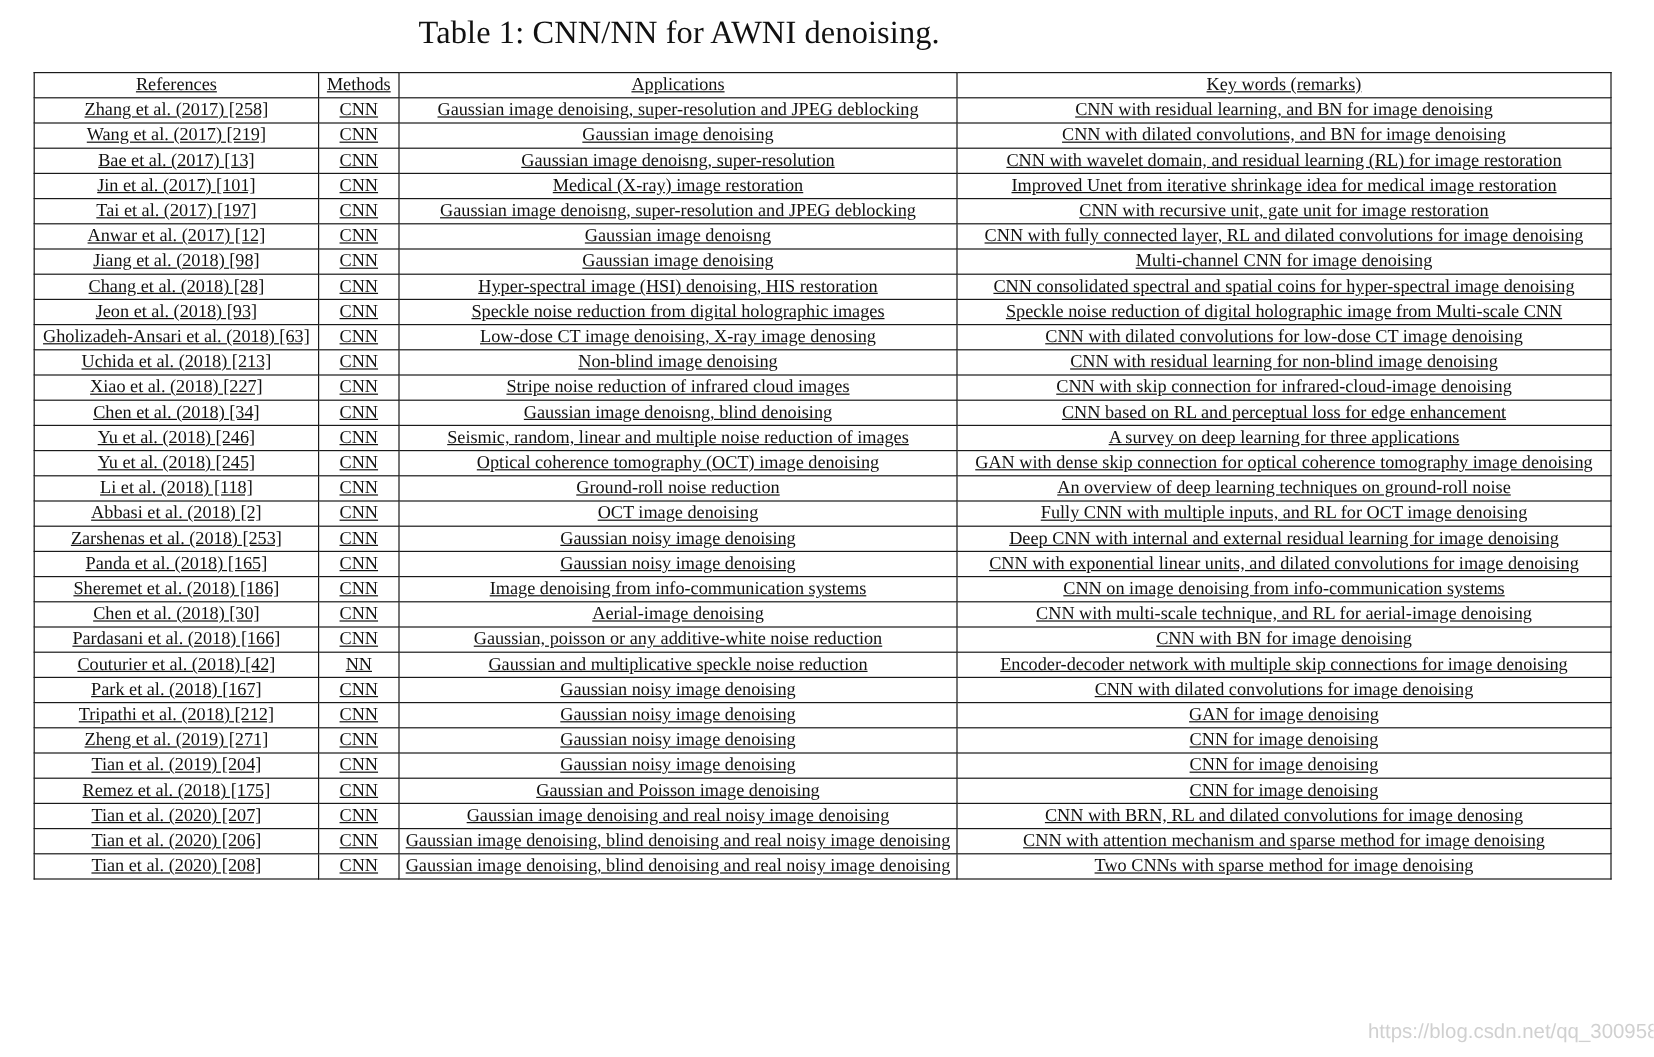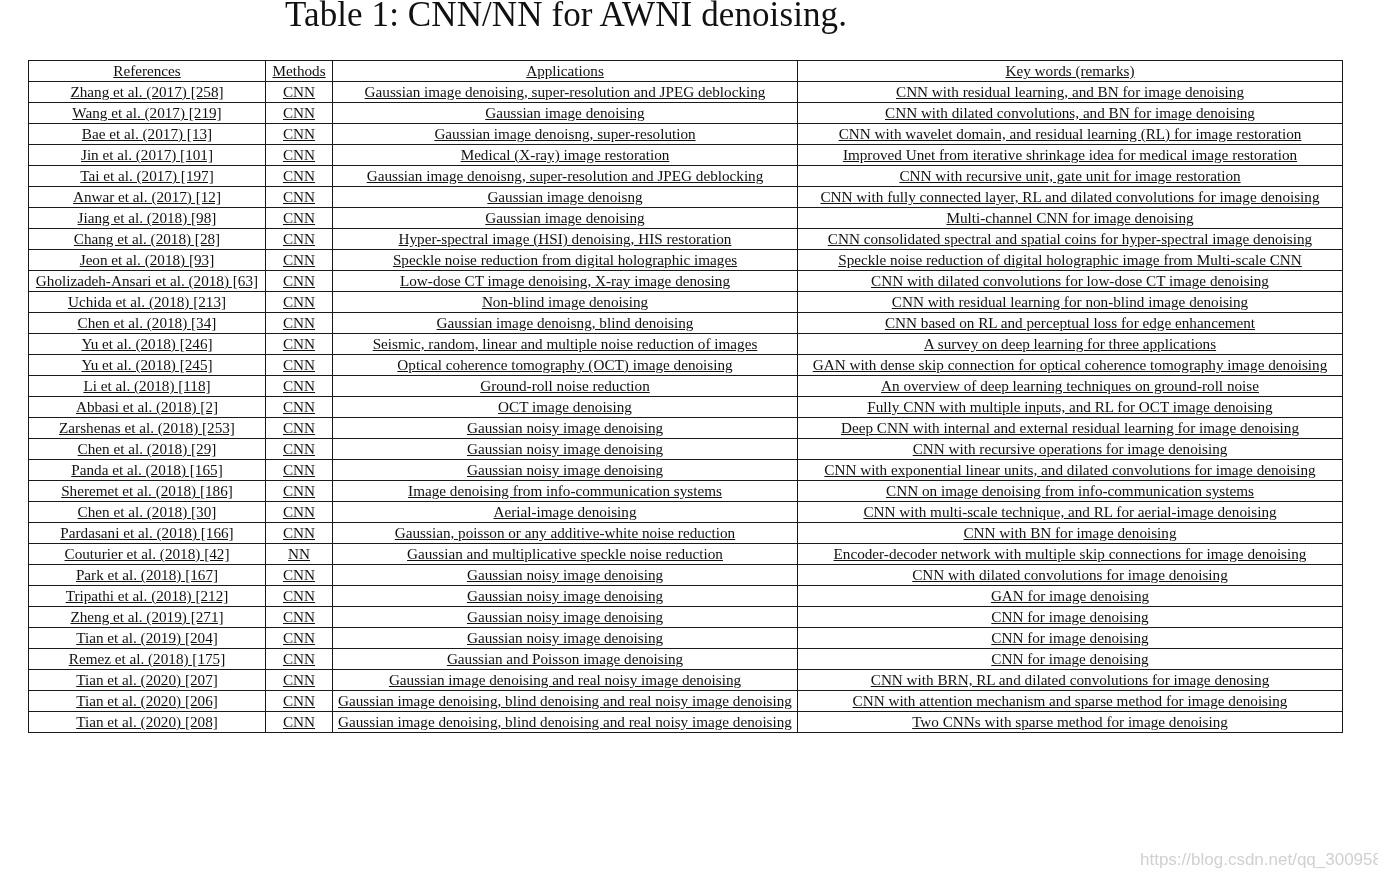--- a/index.html
+++ b/index.html
@@ -14,23 +14,23 @@
       overflow: hidden;
       font-family: "Liberation Serif", "DejaVu Serif", serif;
       color: #111111;
     }
     .caption {
       position: absolute;
       left: 0;
       top: 0;
       width: 1132px;
       text-align: center;
-      font-size: 35px;
+      font-size: 27px;
       line-height: 30px;
-      padding-top: 0px;
+      padding-top: 12px;
       letter-spacing: 0.1px;
     }
     table.awni {
       position: absolute;
       left: 28px;
       top: 60px;
       width: 1314px;
       border-collapse: collapse;
       table-layout: fixed;
       font-size: 15.2px;
@@ -145,20 +145,26 @@
         <td>Low-dose CT image denoising, X-ray image denosing</td>
         <td>CNN with dilated convolutions for low-dose CT image denoising</td>
       </tr>
       <tr>
         <td>Uchida et al. (2018) [213]</td>
         <td>CNN</td>
         <td>Non-blind image denoising</td>
         <td>CNN with residual learning for non-blind image denoising</td>
       </tr>
       <tr>
+        <td>Xiao et al. (2018) [227]</td>
+        <td>CNN</td>
+        <td>Stripe noise reduction of infrared cloud images</td>
+        <td>CNN with skip connection for infrared-cloud-image denoising</td>
+      </tr>
+      <tr>
         <td>Chen et al. (2018) [34]</td>
         <td>CNN</td>
         <td>Gaussian image denoisng, blind denoising</td>
         <td>CNN based on RL and perceptual loss for edge enhancement</td>
       </tr>
       <tr>
         <td>Yu et al. (2018) [246]</td>
         <td>CNN</td>
         <td>Seismic, random, linear and multiple noise reduction of images</td>
         <td>A survey on deep learning for three applications</td>
@@ -179,26 +185,20 @@
         <td>Abbasi et al. (2018) [2]</td>
         <td>CNN</td>
         <td>OCT image denoising</td>
         <td>Fully CNN with multiple inputs, and RL for OCT image denoising</td>
       </tr>
       <tr>
         <td>Zarshenas et al. (2018) [253]</td>
         <td>CNN</td>
         <td>Gaussian noisy image denoising</td>
         <td>Deep CNN with internal and external residual learning for image denoising</td>
-      </tr>
-      <tr>
-        <td>Chen et al. (2018) [29]</td>
-        <td>CNN</td>
-        <td>Gaussian noisy image denoising</td>
-        <td>CNN with recursive operations for image denoising</td>
       </tr>
       <tr>
         <td>Panda et al. (2018) [165]</td>
         <td>CNN</td>
         <td>Gaussian noisy image denoising</td>
         <td>CNN with exponential linear units, and dilated convolutions for image denoising</td>
       </tr>
       <tr>
         <td>Sheremet et al. (2018) [186]</td>
         <td>CNN</td>

